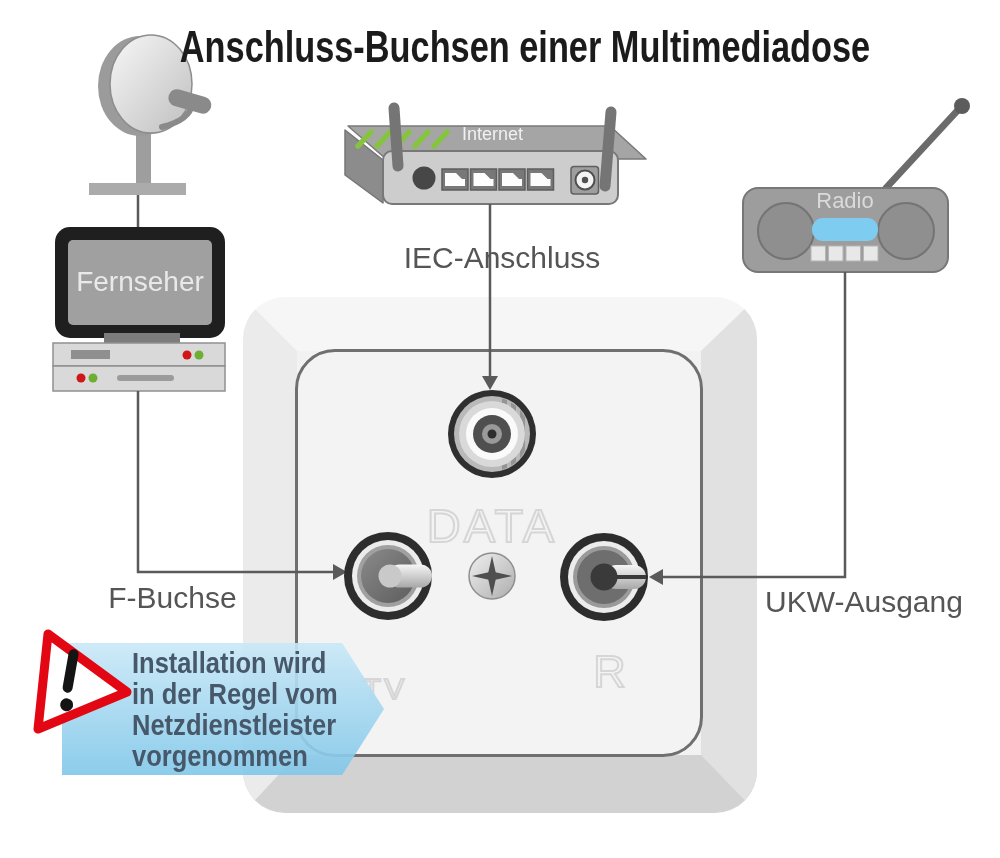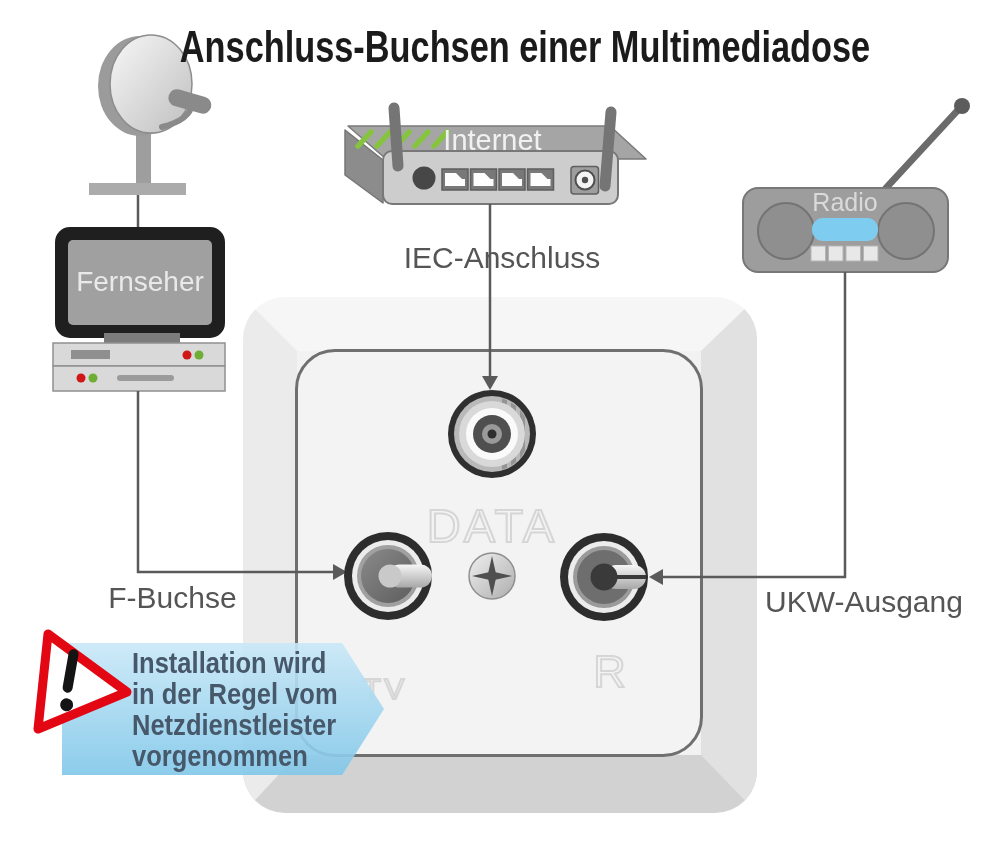--- a/index.html
+++ b/index.html
@@ -22,22 +22,22 @@
   #lbl-data{left:392px;top:482px;width:200px;font-size:47px;}
   #lbl-tv{left:333px;top:656px;width:104px;font-size:30px;}
   #lbl-r{left:559px;top:630px;width:104px;font-size:45px;}
   
   .callout{color:#555555;font-size:30px;text-align:center;z-index:5;white-space:nowrap;}
   #lbl-iec{left:397px;top:241px;width:210px;}
   #lbl-f{left:95px;top:581px;width:155px;}
   #lbl-ukw{left:765px;top:585px;width:190px;}
   
   #lbl-fernseher{left:65px;top:266px;width:150px;text-align:center;font-size:28px;color:#e9e9e9;z-index:5;}
-  #lbl-internet{left:415px;top:124px;width:155px;text-align:center;font-size:29px;color:#f1f1f1;z-index:5;}
-  #lbl-radio{left:795px;top:188px;width:100px;text-align:center;font-size:25px;color:#dadada;z-index:5;}
+  #lbl-internet{left:415px;top:124px;width:155px;text-align:center;font-size:18px;color:#f1f1f1;z-index:5;}
+  #lbl-radio{left:795px;top:188px;width:100px;text-align:center;font-size:22px;color:#dadada;z-index:5;}
   
   #banner{left:62px;top:643px;width:322px;height:132px;z-index:3;
           background:linear-gradient(180deg, rgba(201,232,247,0.9), rgba(128,199,233,0.9));
           clip-path:polygon(0 0, 87% 0, 100% 50%, 87% 100%, 0 100%);}
   #banner-text{position:absolute;left:70px;top:5px;font-size:29px;font-weight:bold;line-height:31px;
           color:#47586a;transform:scaleX(0.88);transform-origin:left top;white-space:nowrap;}
   
   #art{left:0;top:0;z-index:4;}
 </style>
 </head>

